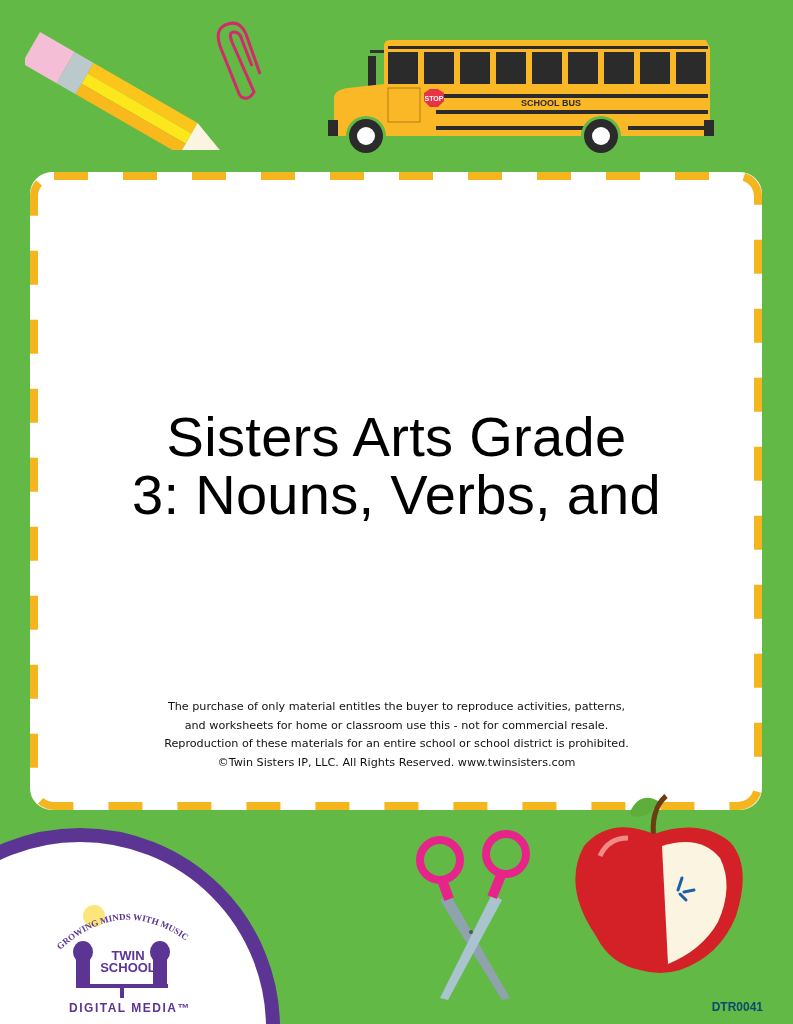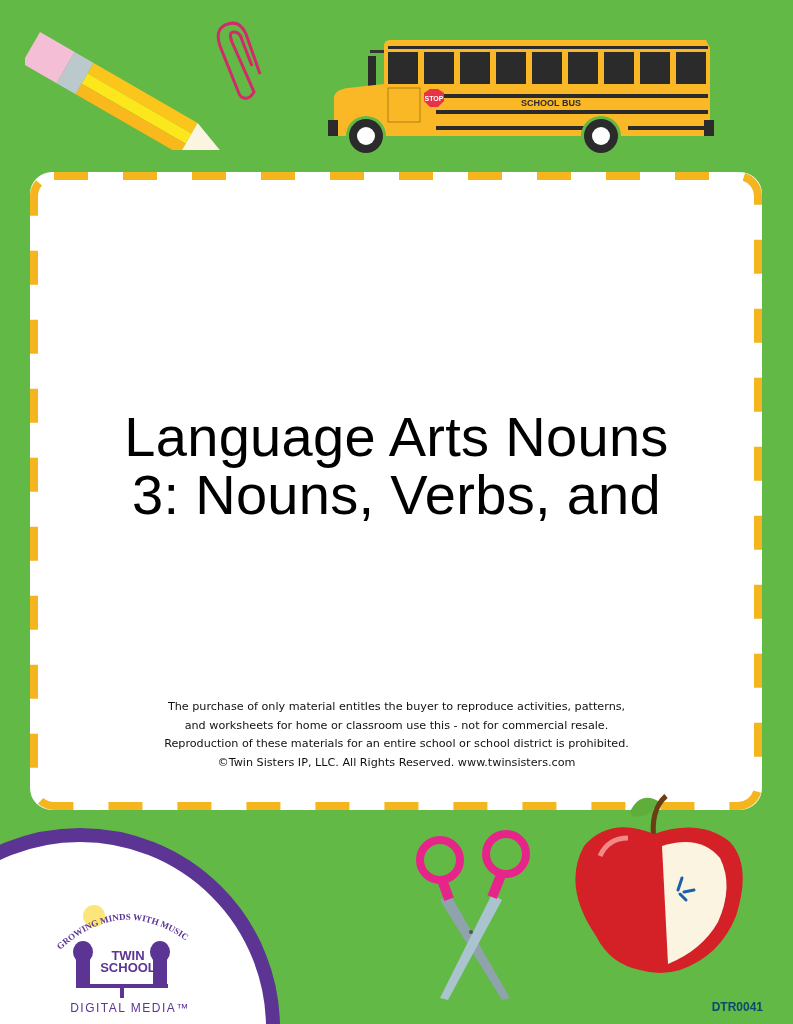--- a/index.html
+++ b/index.html
@@ -5,21 +5,21 @@
   html,body{margin:0;padding:0;}
   body{width:793px;height:1024px;overflow:hidden;background:#62b946;position:relative;font-family:"Liberation Sans",sans-serif;}
   .abs{position:absolute;}
   .card{left:30px;top:172px;width:732px;height:638px;background:#fff;border-radius:22px;box-sizing:border-box;}
   .card-border{left:30px;top:172px;width:732px;height:638px;}
   .title{left:40px;top:408px;width:713px;text-align:center;font-size:56px;line-height:58px;color:#000;letter-spacing:0.3px;}
   .legal{left:60px;top:698px;width:673px;text-align:center;font-size:11.2px;line-height:18.5px;color:#111;font-family:"DejaVu Sans",sans-serif;}
   .legal div{white-space:nowrap;}
   .code{right:30px;top:1000px;font-size:12px;color:#0c4a6e;font-weight:bold;font-family:"Liberation Sans",sans-serif;}
   .logo-wrap{left:-120px;top:828px;width:400px;height:400px;border-radius:50%;background:#fff;border:14px solid #5b3494;box-sizing:border-box;}
-  .logo-text{left:55px;top:1001px;width:150px;text-align:center;font-size:12px;font-weight:normal;letter-spacing:1.5px;color:#5b3494;}
+  .logo-text{left:55px;top:1001px;width:150px;text-align:center;font-size:12px;font-weight:bold;letter-spacing:1.5px;color:#5b3494;}
   .tw{left:78px;top:950px;width:100px;text-align:center;font-family:Liberation Sans, sans-serif;font-weight:bold;color:#5b3494;font-size:13px;line-height:12px;}
 </style>
 </head>
 <body>
 
 <svg class="abs" style="left:25px;top:10px" width="245" height="140" viewBox="0 0 245 140">
   <g transform="translate(15,22) rotate(30)">
     <rect x="0" y="0" width="40" height="36" fill="#f4bfd6"></rect>
     <rect x="40" y="0" width="22" height="36" fill="#bcc9cc"></rect>
     <rect x="62" y="0" width="120" height="12" fill="#fbc51c"></rect>
@@ -68,21 +68,21 @@
   <circle cx="275" cy="100" r="17" fill="#2b2b2b"></circle>
     <circle cx="275" cy="100" r="9" fill="#fff"></circle>
 </svg>
 
 <div class="abs card"></div>
 <svg class="abs card-border" width="732" height="638" viewBox="0 0 732 638">
   <rect x="4" y="4" width="724" height="630" rx="20" ry="20" fill="none" stroke="#f4b51f" stroke-width="8" stroke-dasharray="34 35"></rect>
 </svg>
 
 <div class="abs title">
-  <div>Language Arts Nouns</div>
+  <div>Sisters Arts Grade</div>
   <div>3: Nouns, Verbs, and</div>
 </div>
 
 <div class="abs legal">
   <div>The purchase of only material entitles the buyer to reproduce activities, patterns,</div>
   <div>and worksheets for home or classroom use this - not for commercial resale.</div>
   <div>Reproduction of these materials for an entire school or school district is prohibited.</div>
   <div>©Twin Sisters IP, LLC. All Rights Reserved. www.twinsisters.com</div>
 </div>
 

